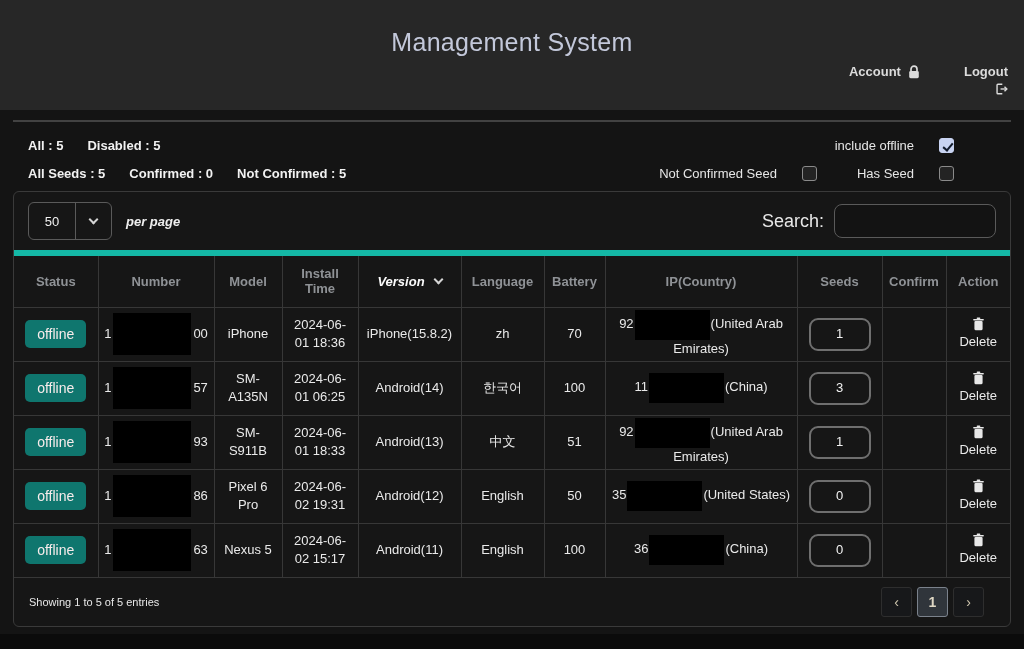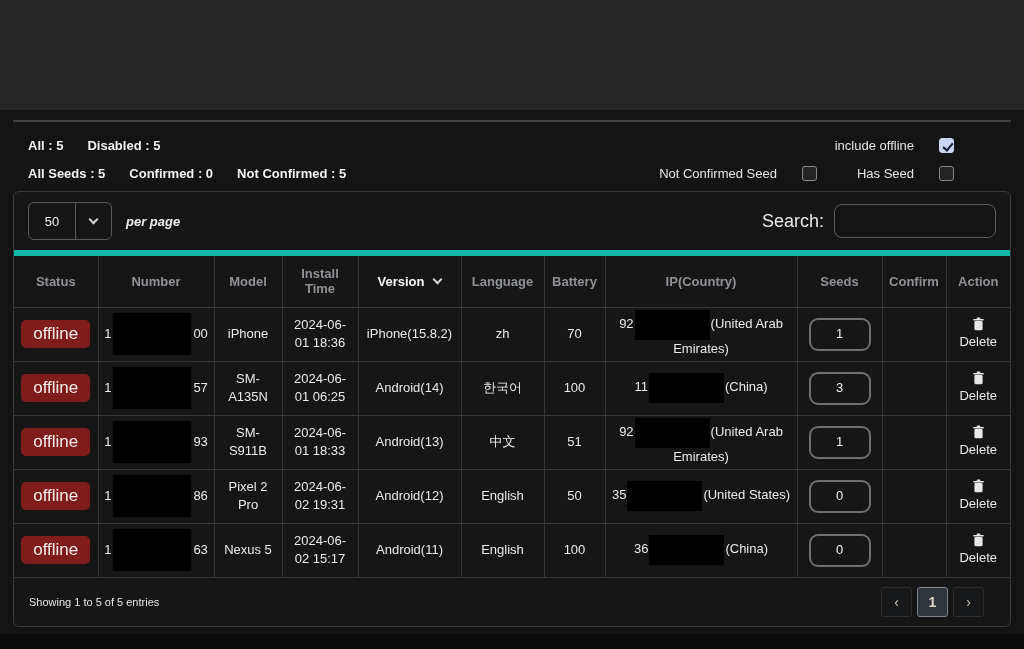--- a/index.html
+++ b/index.html
@@ -66,27 +66,27 @@
     border-radius:8px; color:#e8e8e8; font-size:13px; padding:0 10px; outline:none;
   }
 
   
   table { width:100%; border-collapse:collapse; table-layout:fixed; border-top:6px solid #14b8a6; }
   th, td { border:1px solid #373737; border-top:none; text-align:center; vertical-align:middle; }
   th:first-child, td:first-child { border-left:none; }
   th:last-child, td:last-child { border-right:none; }
   th { height:54px; font-size:13px; font-weight:bold; color:#8f9296; padding:0 4px; }
   th.sorted { color:#fafafa; }
-  .th-inner { display:flex; align-items:center; justify-content:center; gap:10px; }
+  .th-inner { display:flex; align-items:center; justify-content:center; gap:10px;font-style:italic; }
   td { height:54px; font-size:13px; color:#eaeaea; padding:0 5px; line-height:18px; }
   td.model-cell { padding:0 8px; }
 
   .badge-offline {
-    display:inline-block; background:#7f1d1d; color:#f7eceb;
-    font-size:17px; padding:5px 12px; border-radius:5px; cursor:default;
+    display:inline-block; background:#0f766e; color:#f7eceb;
+    font-size:14px; padding:5px 12px; border-radius:5px; cursor:default;
   }
   .num-cell-inner { display:flex; align-items:center; justify-content:center; gap:2px; }
   .redact-num { display:inline-block; width:78px; height:42px; background:#000; flex:none; }
   .redact-ip  { display:inline-block; width:75px; height:30px; background:#000; vertical-align:middle; margin:0 1px; }
   .seeds-box {
     display:inline-flex; align-items:center; justify-content:center;
     width:62px; height:33px; border:2px solid #6f6f6f; border-radius:9px;
     background:#161616; color:#f2f2f2; font-size:13px;
   }
   .action-cell-inner { display:flex; flex-direction:column; align-items:center; gap:2px; cursor:pointer; }
@@ -102,20 +102,42 @@
   }
   .page-btn.active { background:#30353b; border-color:#7b828c; color:#ded7c4; font-weight:bold; }
 
   .bottom-strip { height:15px; background:#0b0b0b; flex:none; }
   svg { display:block; }
 </style>
 </head>
 <body>
 
 <div class="navbar">
+  <h1>Management System</h1>
+  <div class="nav-right">
+    <div class="nav-item nav-account">
+      <span>Account</span>
+      <span>
+        <svg width="12" height="14" viewBox="0 0 12 14">
+            <path d="M3 6V4.2a3 3 0 0 1 6 0V6" fill="none" stroke="#dcdcdc" stroke-width="1.7"></path>
+            <rect x="1.2" y="6" width="9.6" height="7.2" rx="1.4" fill="#dcdcdc"></rect>
+          </svg>
+      </span>
+    </div>
+    <div class="nav-item nav-logout">
+      <span>Logout</span>
+      <span>
+        <svg width="14" height="14" viewBox="0 0 16 16">
+            <path d="M9.5 2.5H4.5a1 1 0 0 0-1 1v9a1 1 0 0 0 1 1h5" fill="none" stroke="#dcdcdc" stroke-width="1.6"></path>
+            <path d="M7.5 8h7" stroke="#dcdcdc" stroke-width="1.6"></path>
+            <path d="M12 5.3L14.7 8 12 10.7" fill="none" stroke="#dcdcdc" stroke-width="1.6"></path>
+          </svg>
+      </span>
+    </div>
+  </div>
 </div>
 
 <div class="content">
   <hr class="divider">
 
   <div class="filter-row r1">
     <div class="filter-left">
       <span class="stat">All : 5</span>
       <span class="stat">Disabled : 5</span>
     </div>
@@ -289,21 +311,21 @@
         </tr>
         <tr>
           <td><span class="badge-offline">offline</span></td>
           <td>
               <span class="num-cell-inner">
                 <span>1</span>
                 <span class="redact-num"></span>
                 <span>86</span>
               </span>
             </td>
-          <td class="model-cell">Pixel 2 Pro</td>
+          <td class="model-cell">Pixel 6 Pro</td>
           <td>2024-06-02 19:31</td>
           <td>Android(12)</td>
           <td>English</td>
           <td>50</td>
           <td><span>35</span><span class="redact-ip"></span><span>(United States)</span></td>
           <td><span class="seeds-box">0</span></td>
           <td></td>
           <td>
               <span class="action-cell-inner">
                 <span>

